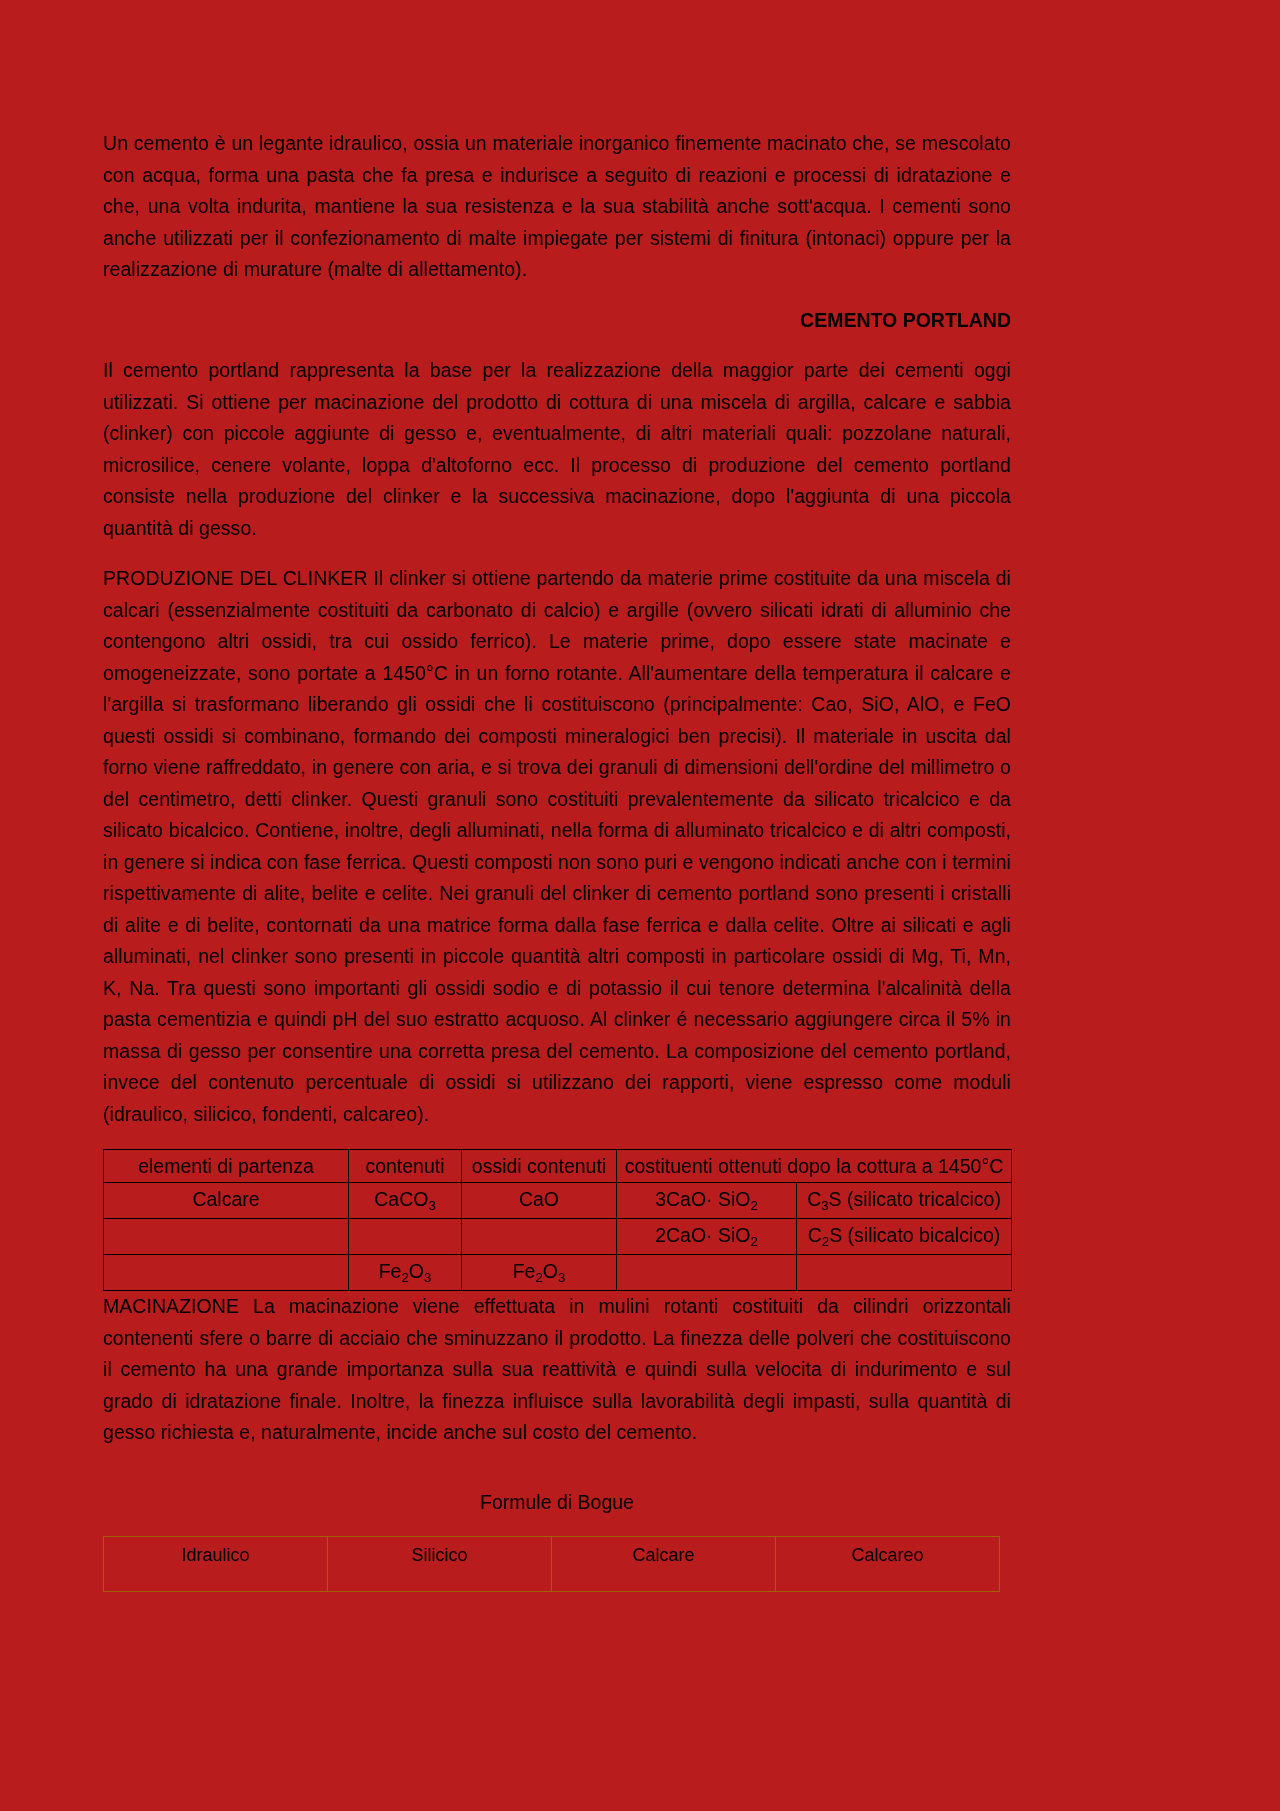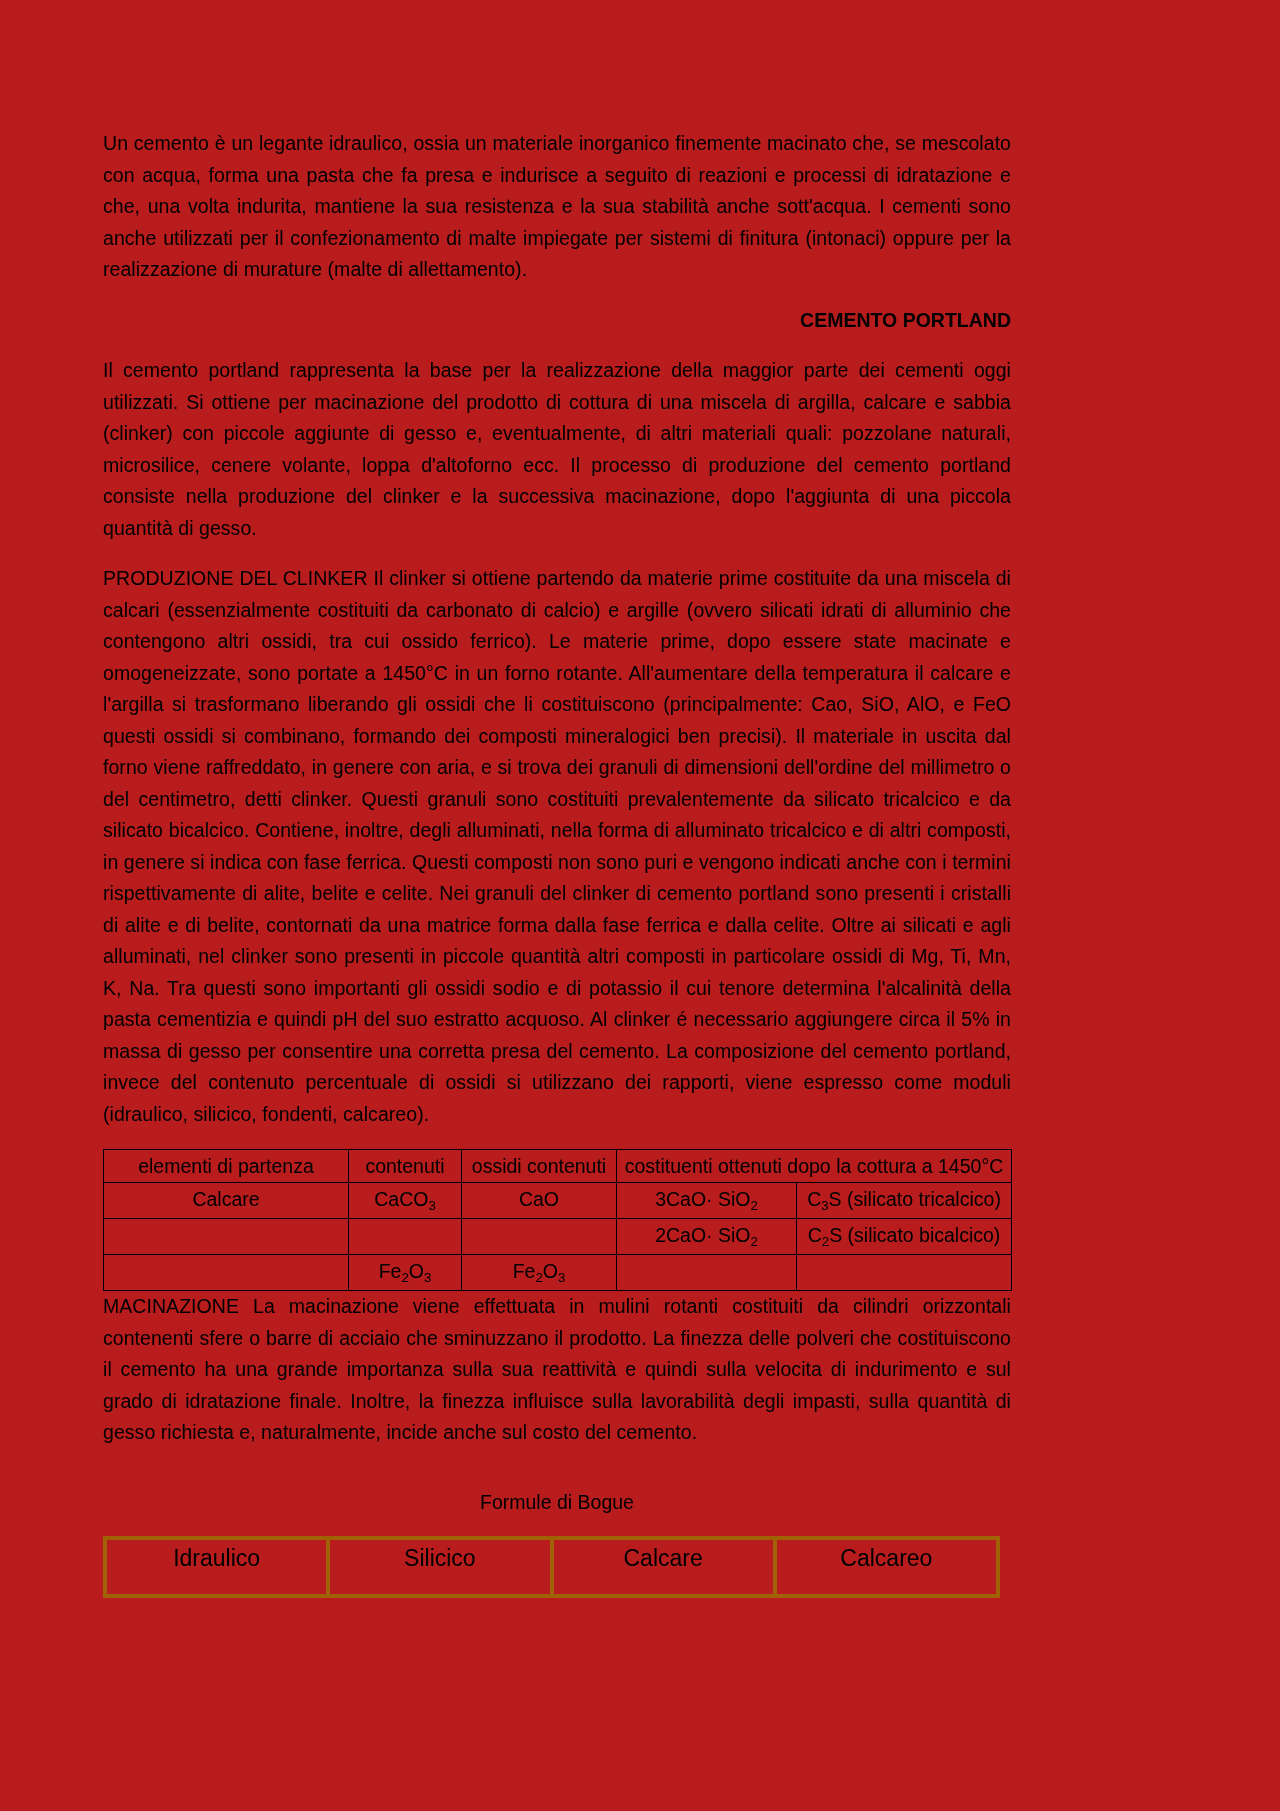--- a/index.html
+++ b/index.html
@@ -74,22 +74,22 @@
   .col-c { width: 155px; }
   .col-d { width: 180px; }
   .col-e { width: 215px; }
   table.bogue-table {
     border-collapse: collapse;
     width: 897px;
     table-layout: fixed;
     margin: 0;
   }
   table.bogue-table td {
-    border: 4px solid #a16207;
-    font-size: 23px;
+    border: 1px solid #a16207;
+    font-size: 18px;
     line-height: 28px;
     text-align: center;
     vertical-align: top;
     padding: 4px 4px 22px 4px;
     width: 25%;
   }
   .macinazione {
     margin-top: 2px;
   }
 </style>

